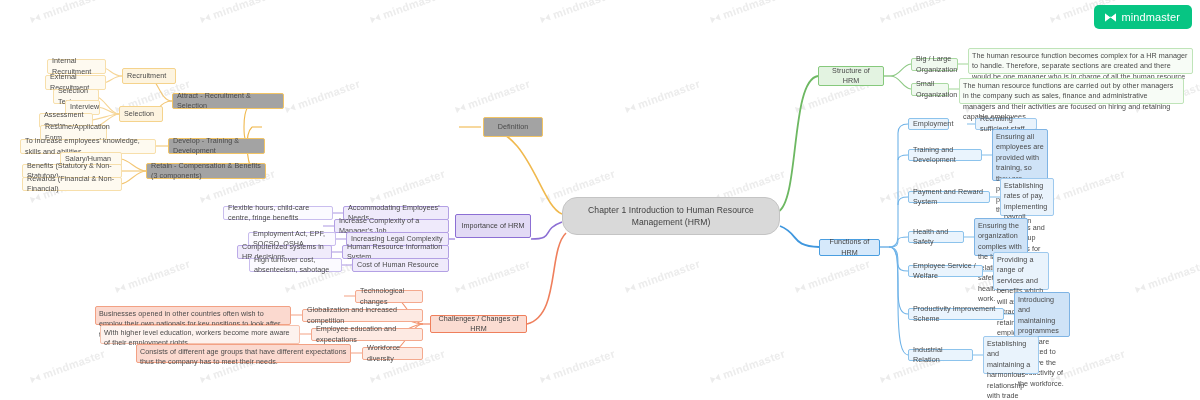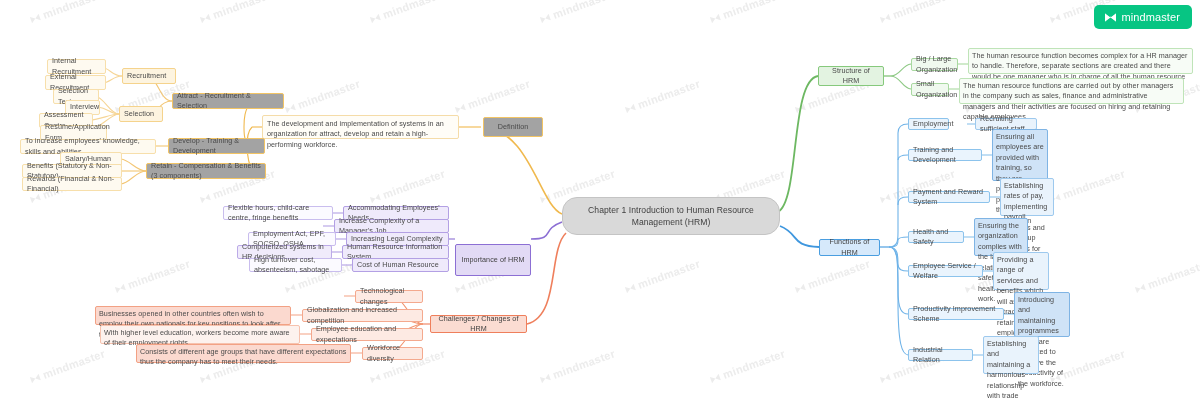--- a/index.html
+++ b/index.html
@@ -288,21 +288,20 @@
       <path d="M983 271 L 993 271" stroke="#8cc3ec"></path>
       <path d="M1004 314 L 1014 314" stroke="#8cc3ec"></path>
       <path d="M973 355 L 983 355" stroke="#8cc3ec"></path>
     </g>
   </svg>
 
   <div id="root" class="node">Chapter 1 Introduction to Human Resource Management (HRM)</div>
 
   <div class="node y-main center-h" style="left:483px;top:117px;width:60px;height:20px;">Definition</div>
 
-  <div class="node y-note tl" style="left:262px;top:115px;width:197px;height:24px;padding:3px 4px;">The development and implementation of systems in an organization for attract, develop and retain a high-performing workforce.</div>
 
   <div class="node y-main mid" style="left:172px;top:93px;width:112px;height:16px;">Attract - Recruitment &amp; Selection</div>
 
   <div class="node y-sub mid" style="left:122px;top:68px;width:54px;height:16px;">Recruitment</div>
   <div class="node y-leaf mid" style="left:47px;top:59px;width:59px;height:15px;">Internal Recruitment</div>
   <div class="node y-leaf mid" style="left:45px;top:75px;width:61px;height:15px;">External Recruitment</div>
 
   <div class="node y-sub mid" style="left:119px;top:106px;width:44px;height:16px;">Selection</div>
   <div class="node y-leaf mid" style="left:53px;top:89px;width:46px;height:15px;">Selection Test</div>
   <div class="node y-leaf mid" style="left:65px;top:100px;width:35px;height:15px;">Interview</div>
@@ -310,21 +309,21 @@
   <div class="node y-leaf mid" style="left:40px;top:125px;width:67px;height:15px;">Resume/Application Form</div>
 
   <div class="node y-main mid" style="left:168px;top:138px;width:97px;height:16px;">Develop - Training &amp; Development</div>
   <div class="node y-leaf mid" style="left:20px;top:139px;width:136px;height:15px;">To increase employees' knowledge, skills and abilities</div>
 
   <div class="node y-main mid" style="left:146px;top:163px;width:120px;height:16px;">Retain - Compensation &amp; Benefits (3 components)</div>
   <div class="node y-leaf mid" style="left:60px;top:152px;width:62px;height:14px;">Salary/Human</div>
   <div class="node y-leaf mid" style="left:22px;top:164px;width:100px;height:14px;">Benefits (Statutory &amp; Non-Statutory)</div>
   <div class="node y-leaf mid" style="left:22px;top:177px;width:100px;height:14px;">Rewards (Financial &amp; Non-Financial)</div>
 
-  <div class="node p-main center-h" style="left:455px;top:244px;width:76px;height:32px;">Importance of HRM</div>
+  <div class="node p-main center-h" style="left:455px;top:214px;width:76px;height:24px;">Importance of HRM</div>
 
   <div class="node p-sub mid" style="left:343px;top:206px;width:106px;height:14px;">Accommodating Employees' Needs</div>
   <div class="node p-leafw mid" style="left:223px;top:206px;width:110px;height:14px;">Flexible hours, child-care centre, fringe benefits</div>
 
   <div class="node p-sub mid" style="left:334px;top:219px;width:115px;height:14px;">Increase Complexity of a Manager's Job</div>
 
   <div class="node p-sub mid" style="left:346px;top:232px;width:103px;height:14px;">Increasing Legal Complexity</div>
   <div class="node p-leafw mid" style="left:248px;top:232px;width:88px;height:14px;">Employment Act, EPF, SOCSO, OSHA</div>
 
   <div class="node p-sub mid" style="left:342px;top:245px;width:107px;height:14px;">Human Resource Information System</div>

